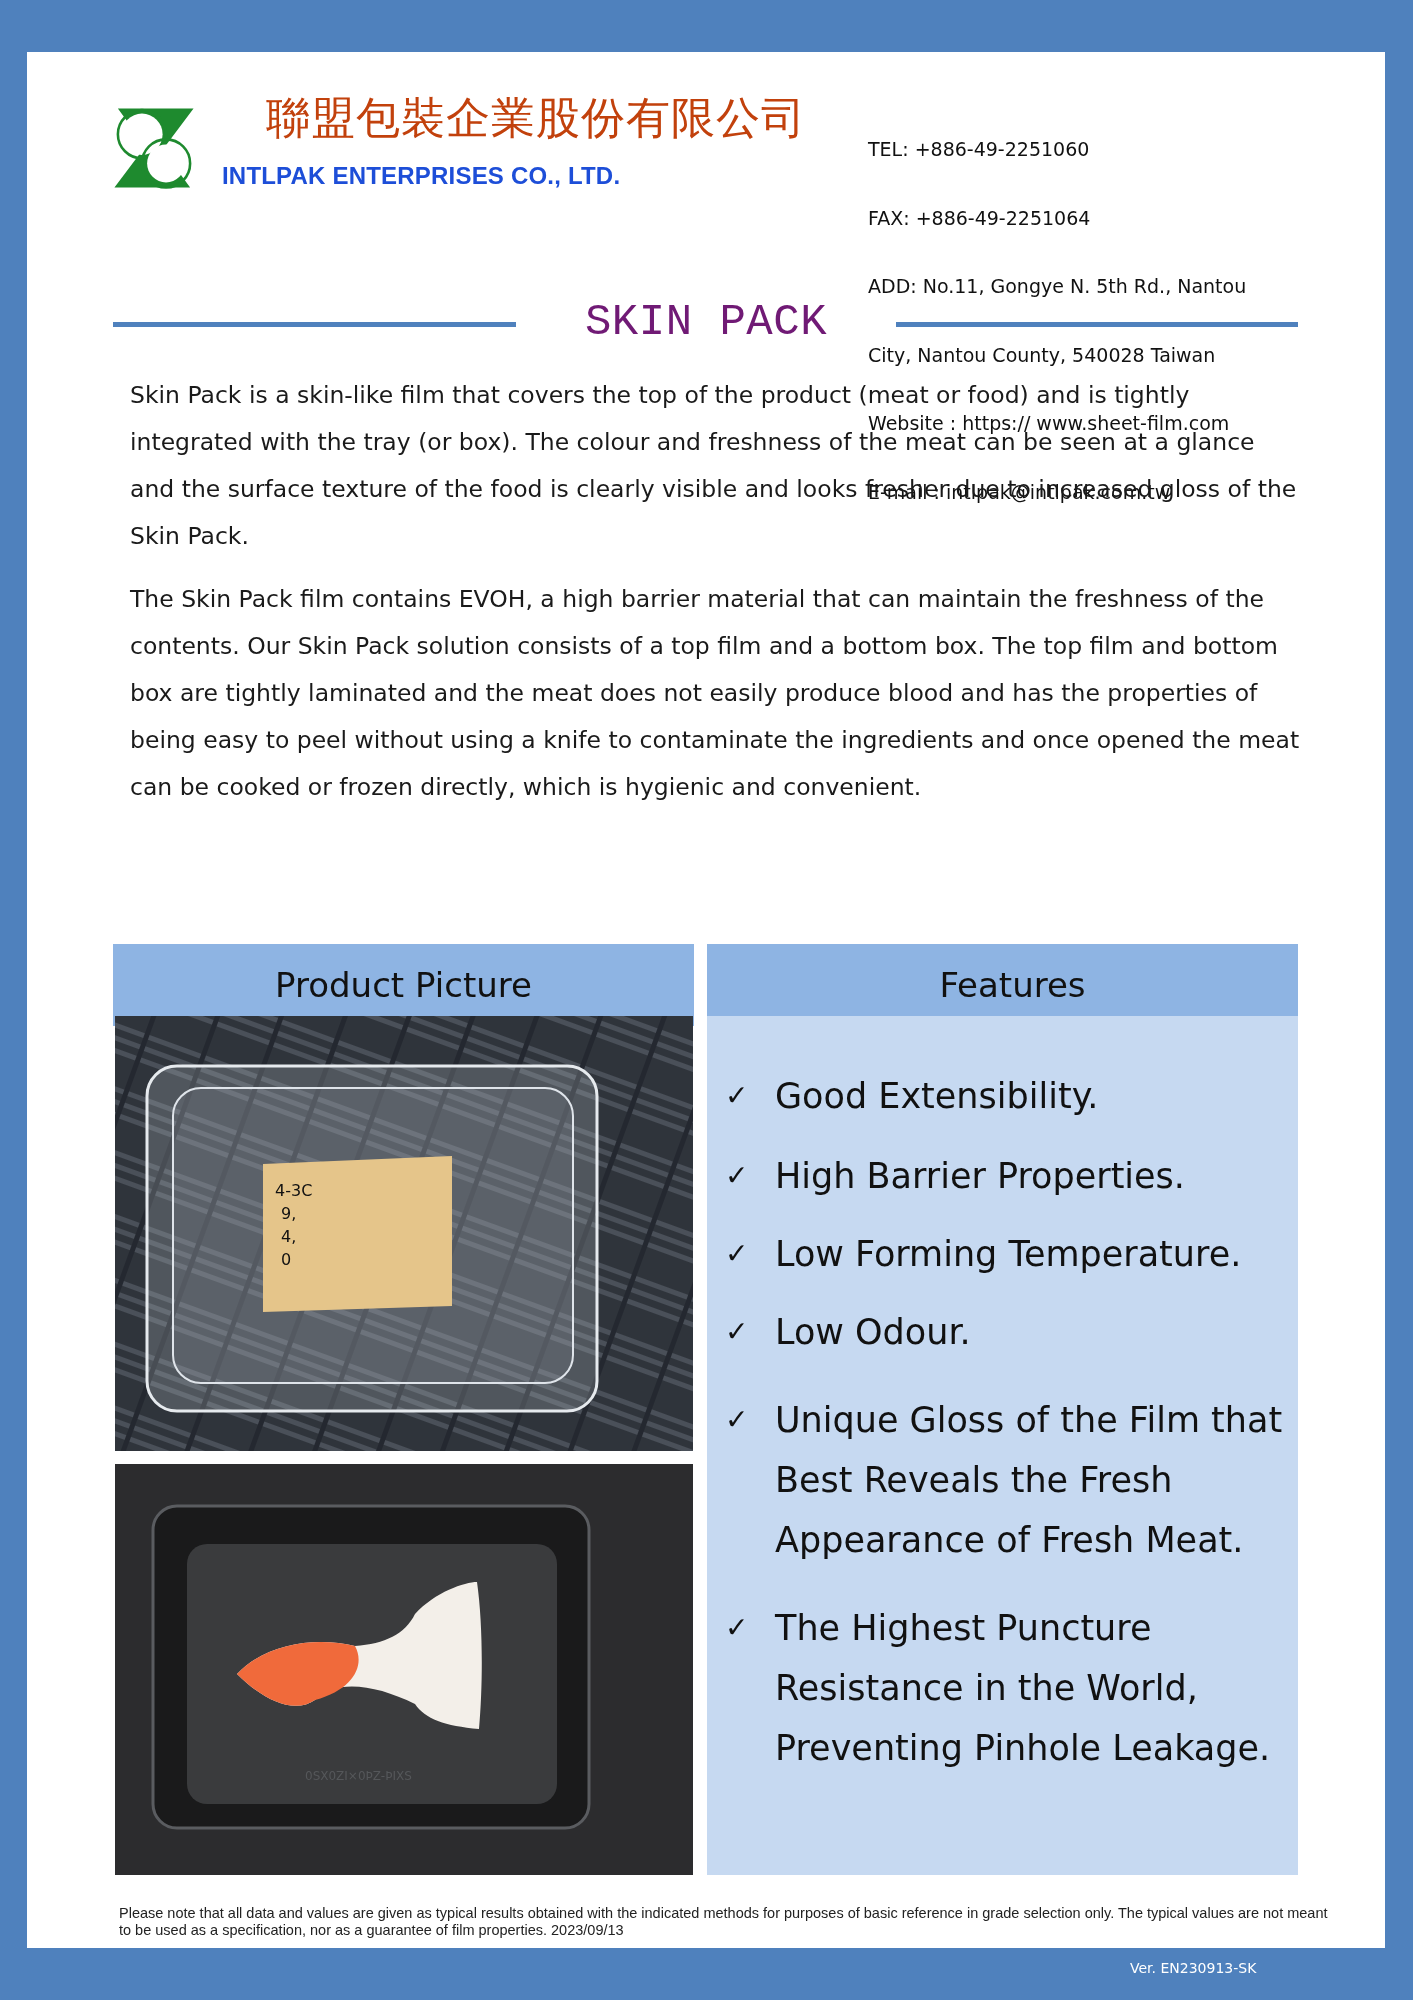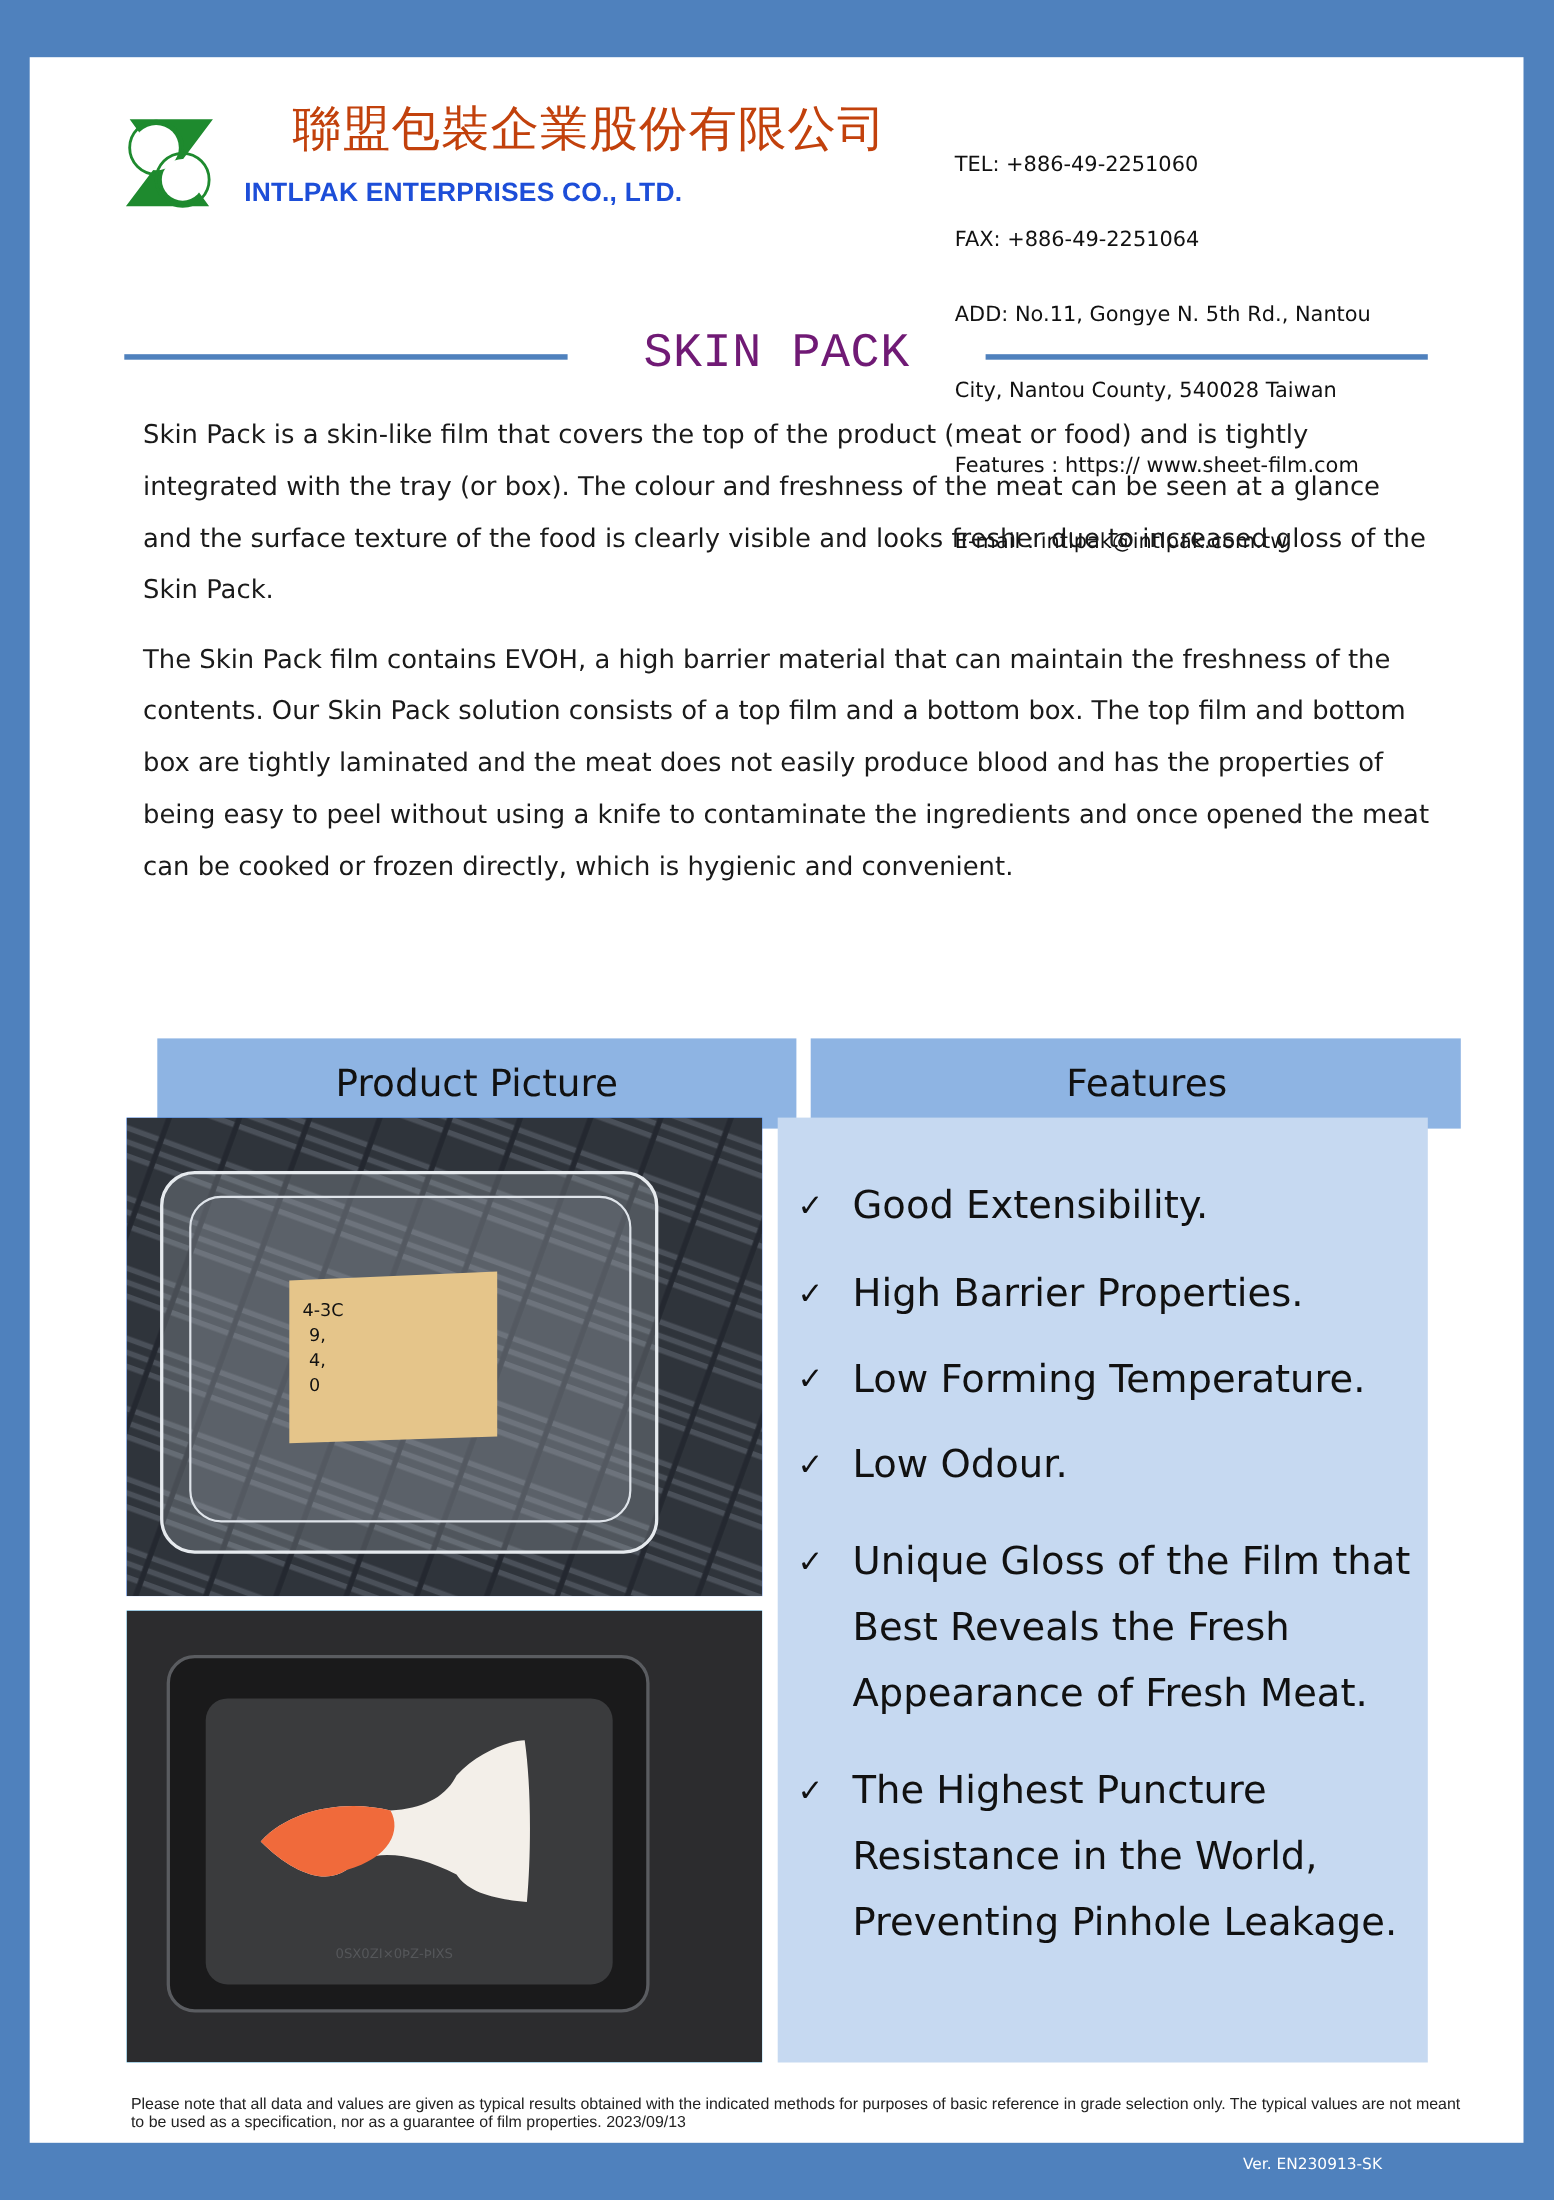--- a/index.html
+++ b/index.html
@@ -62,21 +62,21 @@
     }
     .para.p1 { top: 320px; }
     .para.p2 { top: 524px; }
 
     
     .sec-head {
       position: absolute; top: 892px; height: 82px;
       background: #8eb4e3;
       display: flex; align-items: center; justify-content: center;
       font-family: "DejaVu Sans", sans-serif;
-      font-size: 34px; color: #111; margin-left: 30px;
+      font-size: 34px; color: #111;
     }
     .sec-head.left { left: 86px; width: 581px; }
     .sec-head.right { left: 680px; width: 591px; padding-left: 20px; }
 
     
     .photo {
       position: absolute; left: 88px; width: 578px; overflow: hidden;
     }
     .photo.p-a { top: 964px; height: 435px; background: #3b82f6; }
     .photo.p-b { top: 1412px; height: 411px; background: #7dd3fc; }
@@ -132,21 +132,21 @@
     </svg>
   </div>
   <div class="company-cn">聯盟包裝企業股份有限公司</div>
   <div class="company-en">INTLPAK ENTERPRISES CO., LTD.</div>
 
   <div class="contact">
     <div>TEL: +886-49-2251060</div>
     <div>FAX: +886-49-2251064</div>
     <div>ADD: No.11, Gongye N. 5th Rd., Nantou</div>
     <div>City, Nantou County, 540028 Taiwan</div>
-    <div>Features : https:// www.sheet-film.com</div>
+    <div>Website : https:// www.sheet-film.com</div>
     <div>E-mail : intlpak@intlpak.com.tw</div>
   </div>
 
   <div class="title-rule left"></div>
   <div class="title">SKIN PACK</div>
   <div class="title-rule right"></div>
 
   <p class="para p1">Skin Pack is a skin-like film that covers the top of the product (meat or food) and is tightly integrated with the tray (or box). The colour and freshness of the meat can be seen at a glance and the surface texture of the food is clearly visible and looks fresher due to increased gloss of the Skin Pack.</p>
   <p class="para p2">The Skin Pack film contains EVOH, a high barrier material that can maintain the freshness of the contents. Our Skin Pack solution consists of a top film and a bottom box. The top film and bottom box are tightly laminated and the meat does not easily produce blood and has the properties of being easy to peel without using a knife to contaminate the ingredients and once opened the meat can be cooked or frozen directly, which is hygienic and convenient.</p>
 

